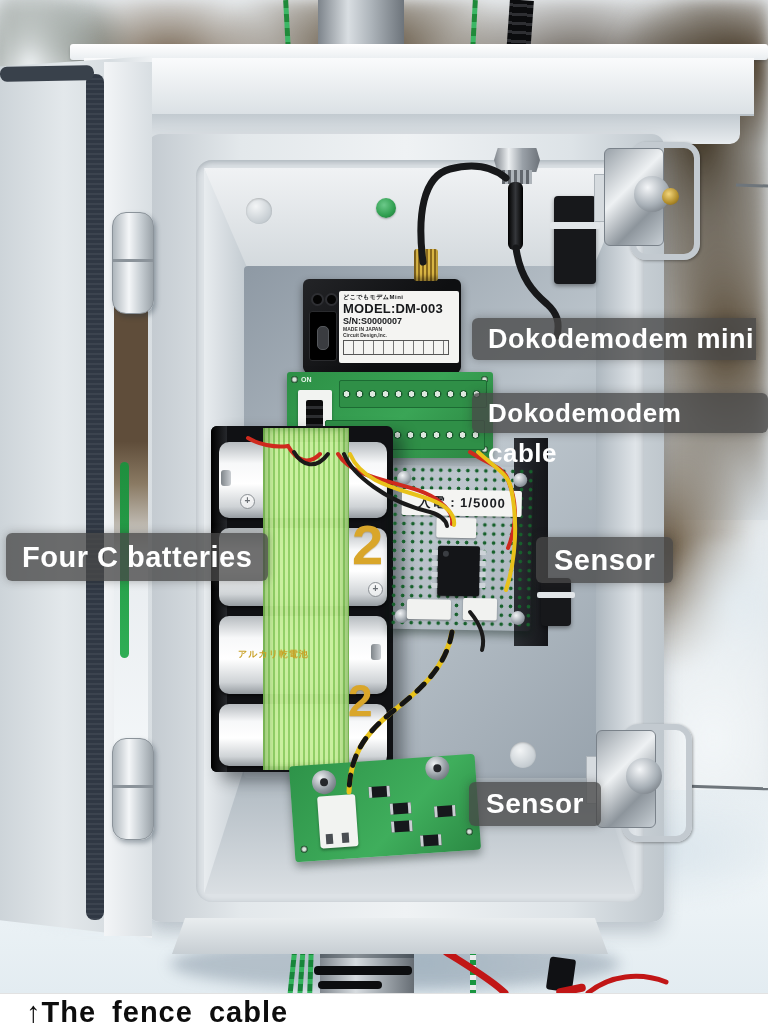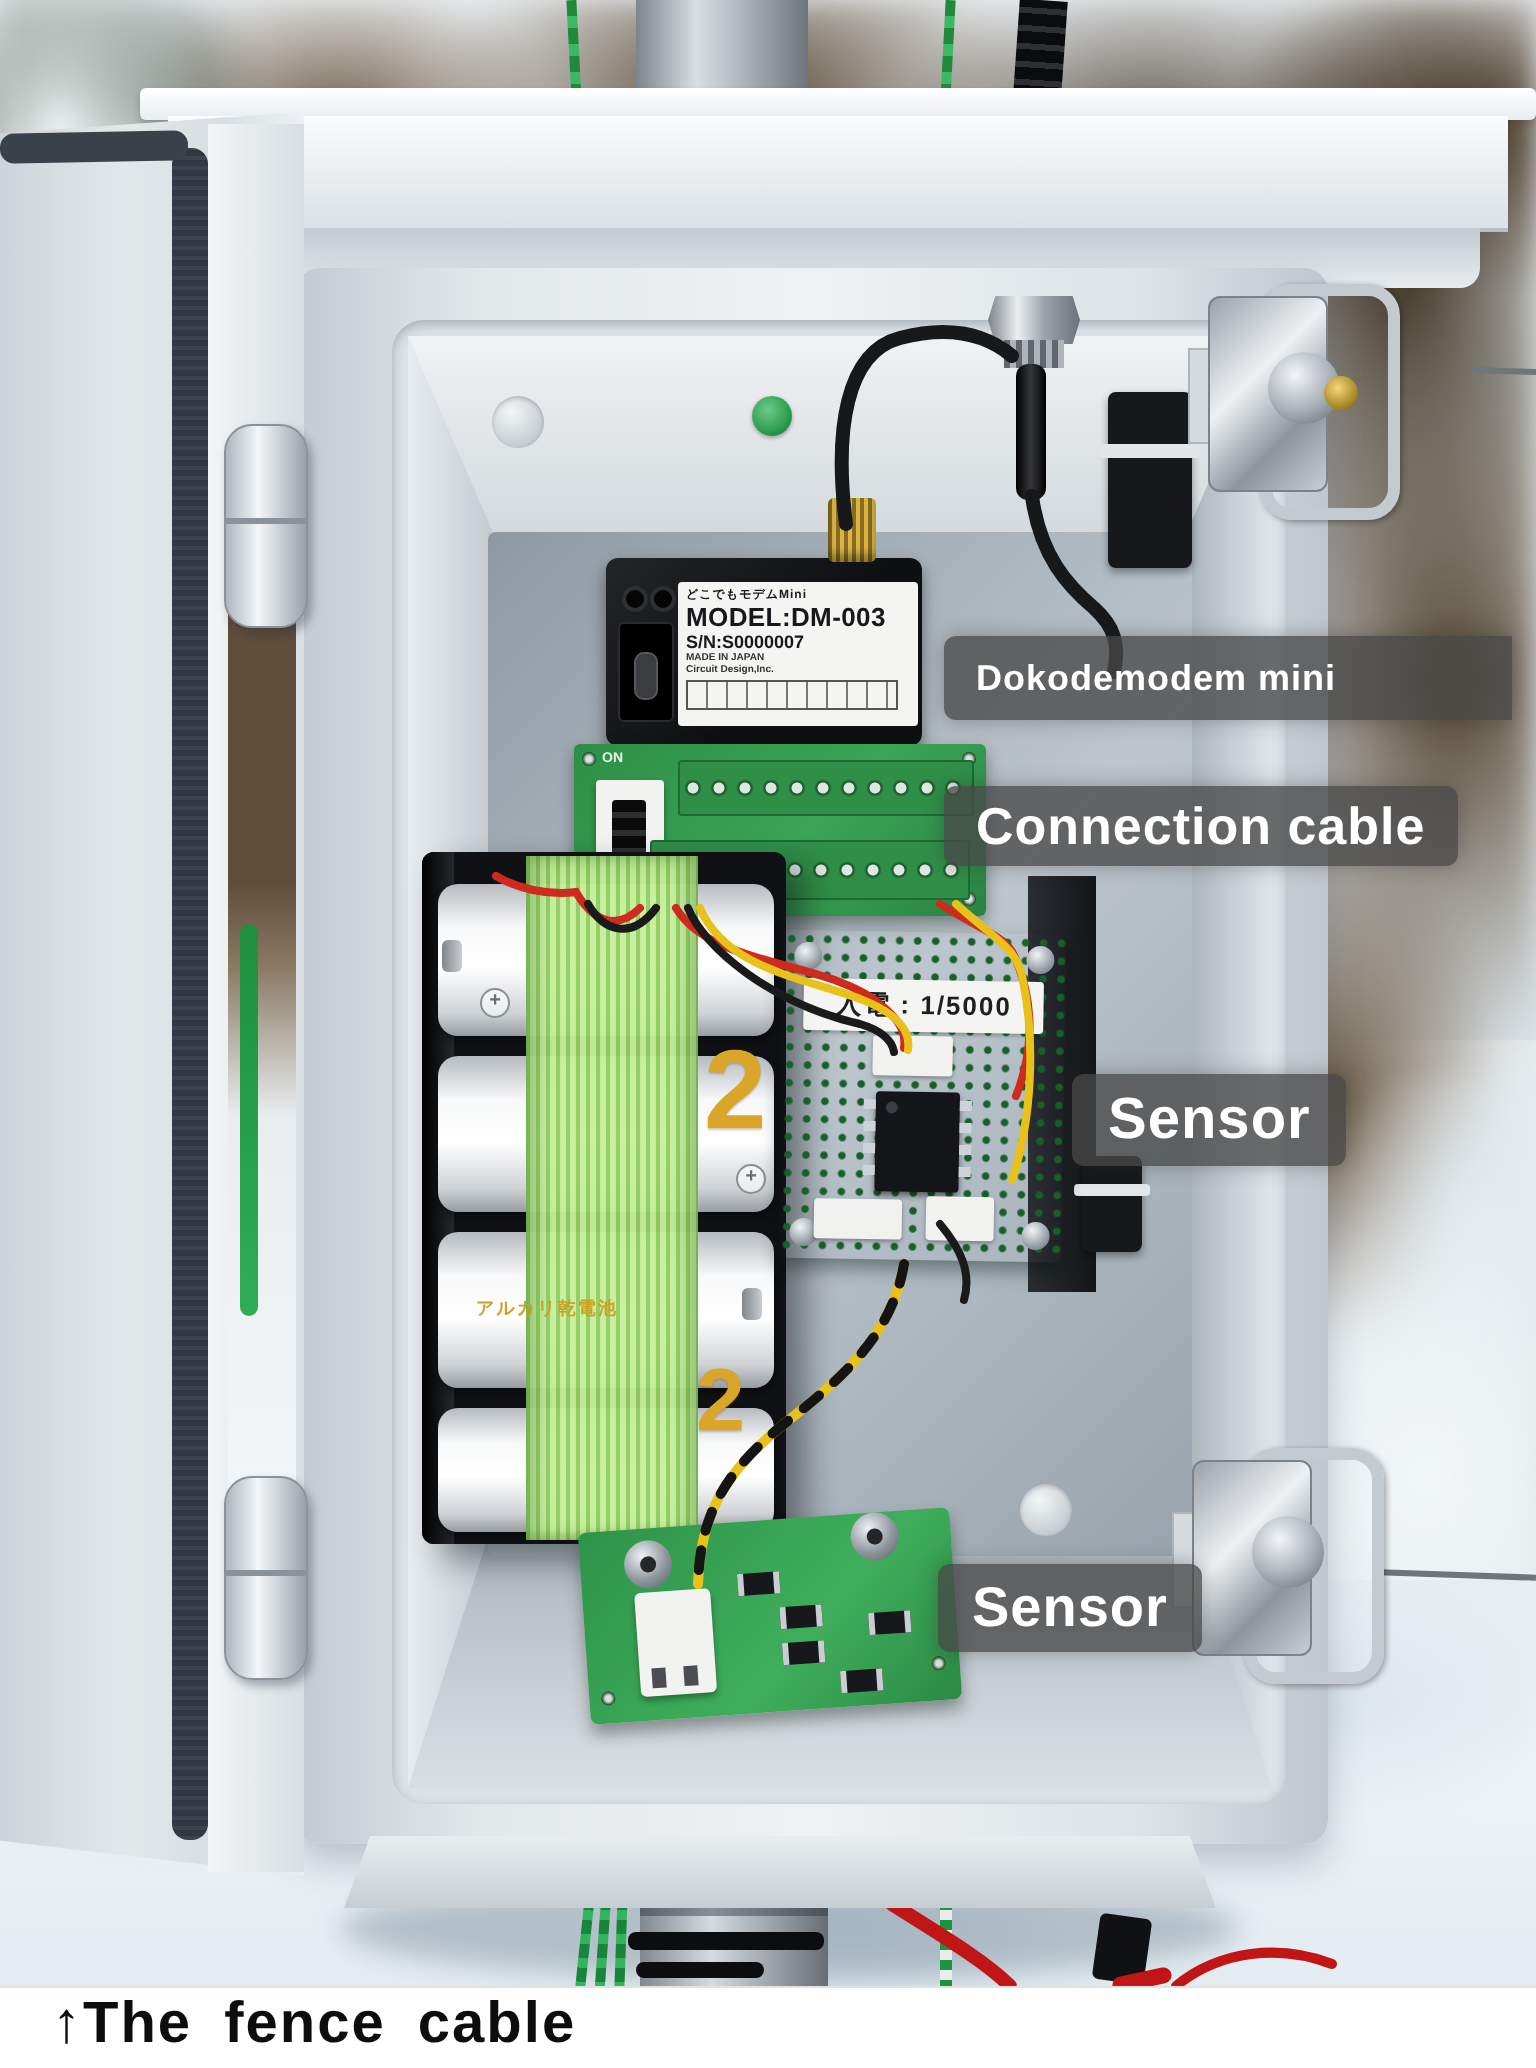--- a/index.html
+++ b/index.html
@@ -341,22 +341,23 @@
       <div class="latch-roller"></div>
       <div class="latch-brass"></div>
     </div>
     <div class="abs latch z10" style="left:596px;top:720px;">
       <div class="latch-tab"></div>
       <div class="latch-loop"></div>
       <div class="latch-plate"></div>
       <div class="latch-roller"></div>
     </div>
 
-    <div class="anno" style="left:472px;top:318px;right:12px;height:42px;line-height:42px;font-size:18px;padding-left:16px;border-radius:6px 0 0 6px;">Dokodemodem mini</div>
-    <div class="anno" style="left:472px;top:393px;height:40px;line-height:40px;font-size:26px;padding:0 16px;">Connection cable</div>
+    <div class="anno" style="left:472px;top:318px;right:12px;height:42px;line-height:42px;font-size:27px;padding-left:16px;border-radius:6px 0 0 6px;">Dokodemodem mini</div>
+    <div class="anno" style="left:472px;top:393px;height:40px;line-height:40px;font-size:26px;padding:0 16px;">Dokodemodem cable</div>
+    <div class="anno" style="left:6px;top:533px;height:48px;line-height:48px;font-size:29px;padding:0 16px;">Four C batteries</div>
     <div class="anno" style="left:536px;top:537px;height:46px;line-height:46px;font-size:29px;padding:0 18px;">Sensor</div>
     <div class="anno" style="left:469px;top:782px;height:44px;line-height:44px;font-size:28px;padding:0 17px;">Sensor</div>
   </div>
 
   <div class="caption-bar">
     <div class="caption-text">↑The fence cable</div>
   </div>
 </div>
 
 </body></html>

